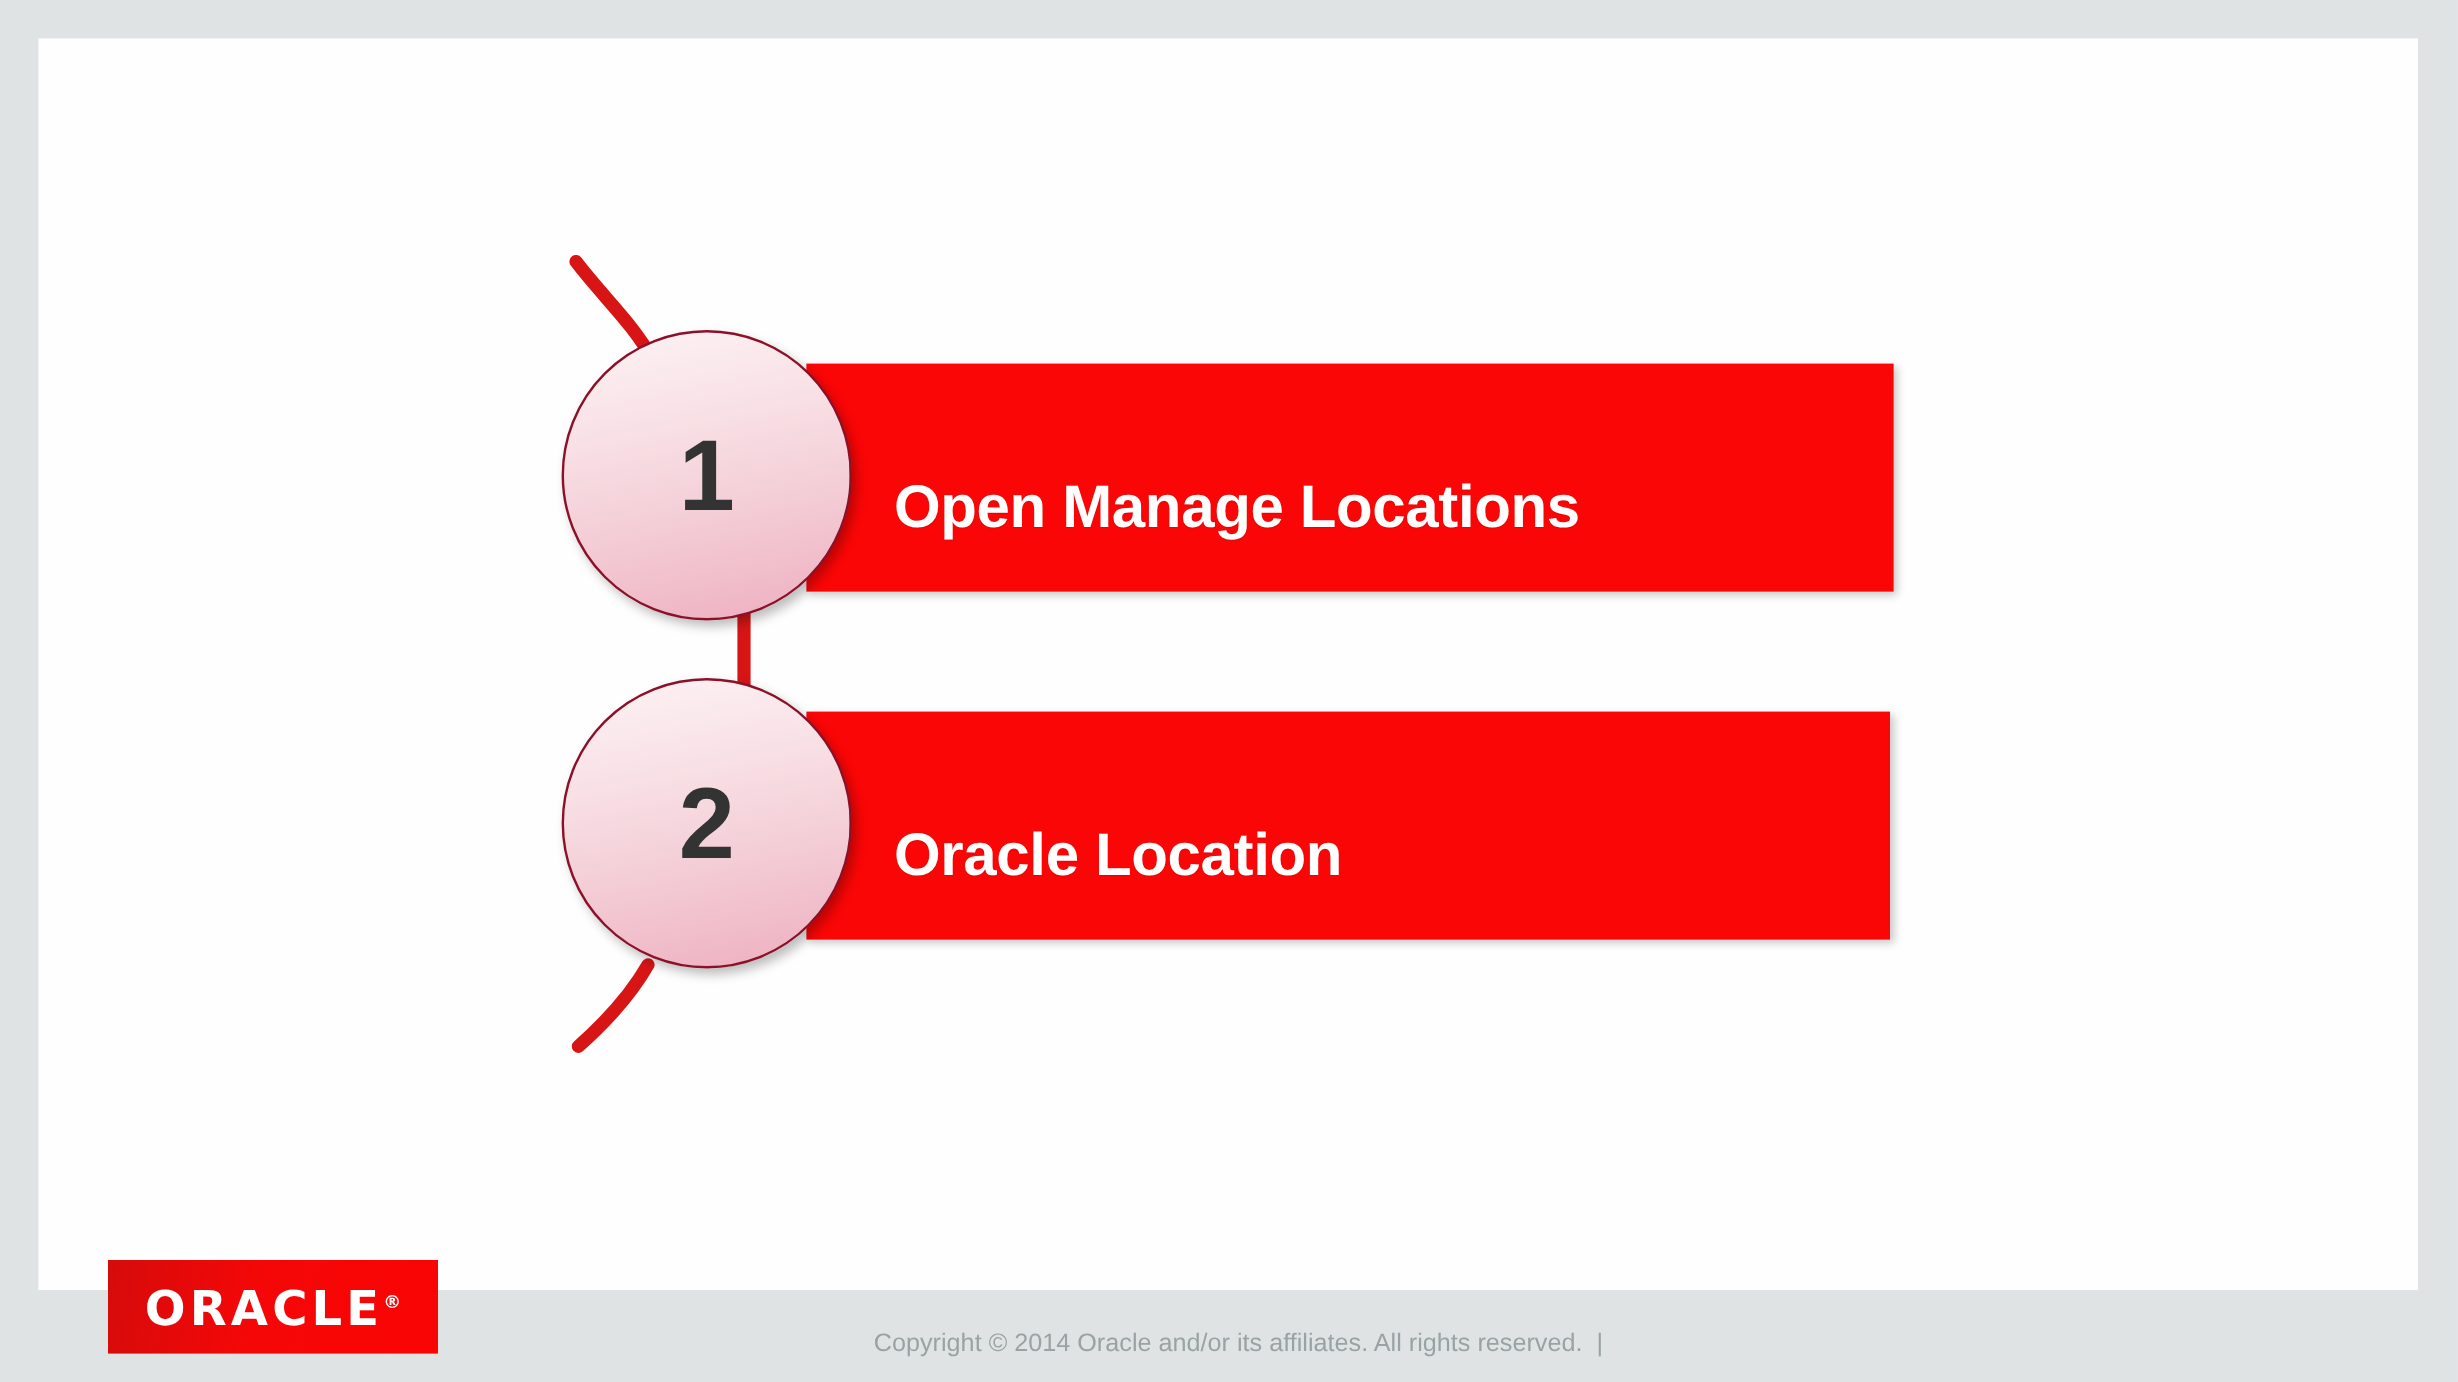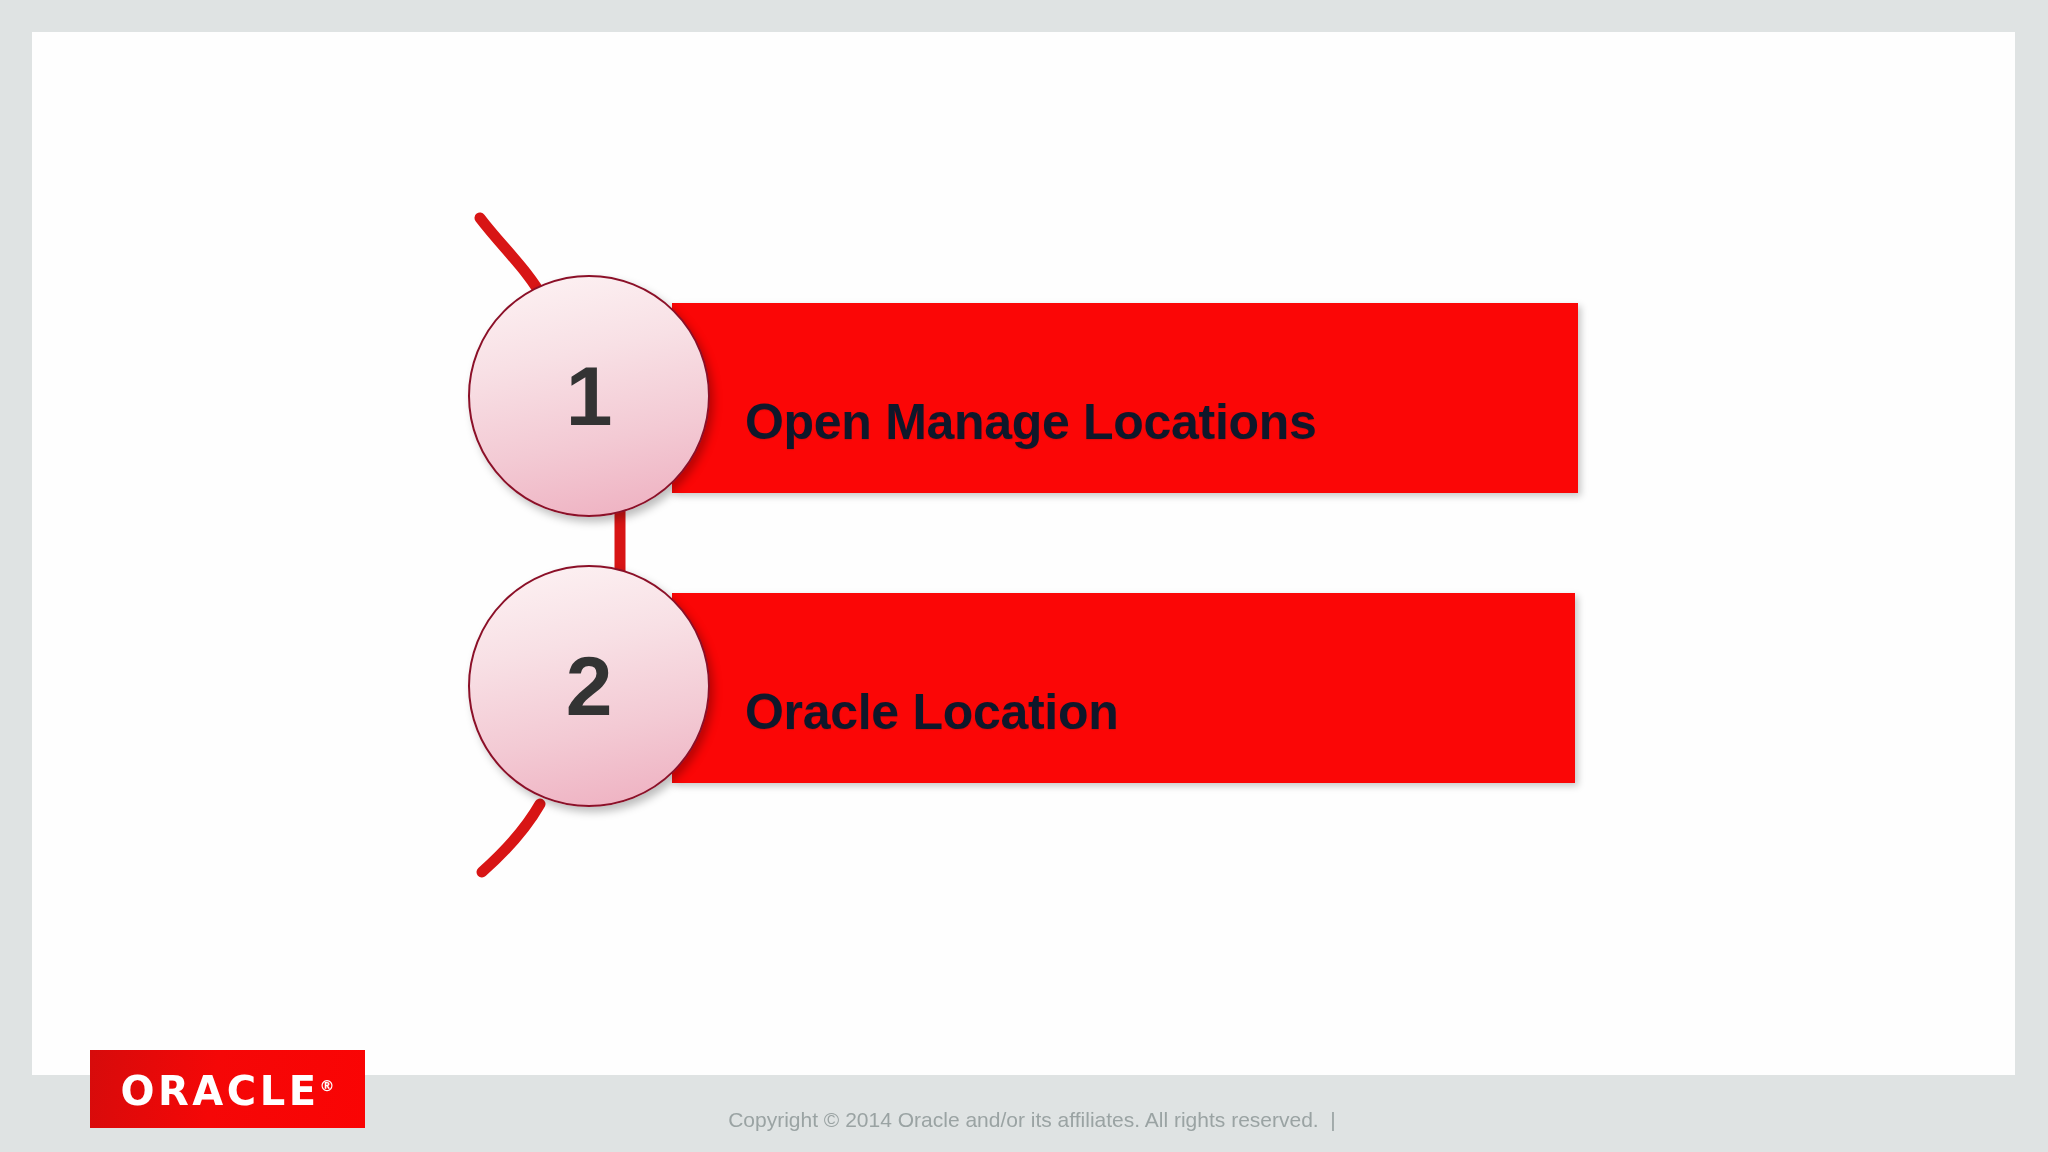--- a/index.html
+++ b/index.html
@@ -50,21 +50,21 @@
   .banner {
     position: absolute;
     height: 190px;
     background: #fb0606;
     box-shadow: 3px 3px 7px rgba(0,0,0,0.22);
     display: flex;
     align-items: center;
   }
 
   .banner-label {
-    color: #0f172a;
+    color: #ffffff;
     font-size: 50px;
     font-weight: bold;
     letter-spacing: -0.3px;
     white-space: nowrap;
     text-shadow: 0 1px 1px rgba(0,0,0,0.10);
     margin-top: 48px;
   }
 
   .circle {
     position: absolute;

